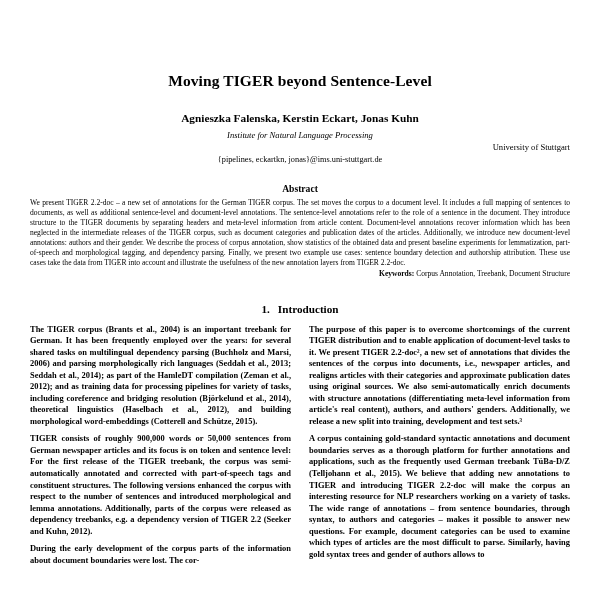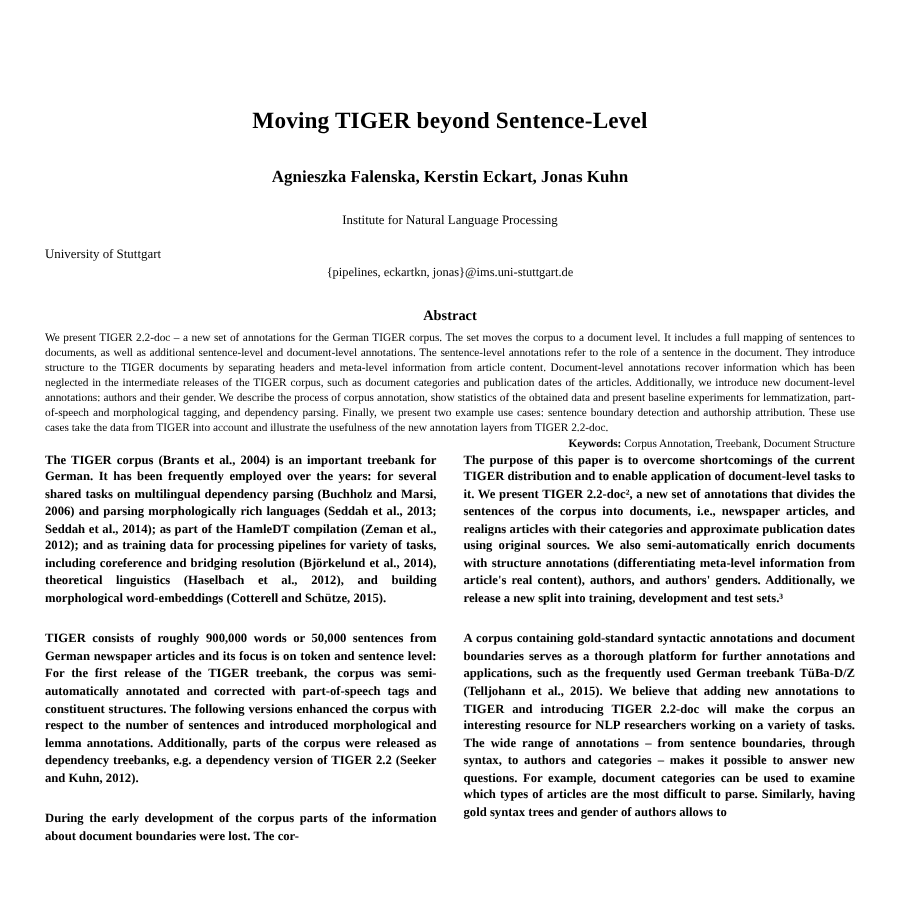--- a/index.html
+++ b/index.html
@@ -37,26 +37,27 @@
     text-align: center;
     font-size: 11.3px;
     font-weight: bold;
     margin: 0;
     padding-top: 21px;
     line-height: 1.2;
   }
   .affil {
     text-align: center;
     font-size: 8.6px;
-    margin: 11px;
+    margin: 0;
     padding-top: 5px;
     line-height: 1.35;
+    font-style: italic;
   }
   .affil2 {
-    text-align: left;
+    text-align: right;
     font-size: 8.6px;
     margin: 0;
     line-height: 1.35;
   }
   .email {
     text-align: center;
     font-size: 8.3px;
     margin: 0;
     padding-top: 1px;
     line-height: 1.35;
@@ -109,21 +110,21 @@
     flex: 0 0 261px;
   }
   .col p {
     font-size: 8.45px;
     line-height: 1.365;
     text-align: justify;
     text-justify: inter-word;
     margin: 0;
     font-weight: bold;
   }
-  .col p + p { margin-top: 16px; }
+  .col p + p { margin-top: 6px; }
 
   
   .col-right { padding-top: 0px; }
 </style>
 </head>
 <body>
 
 <div class="page">
 
   <h1 class="title">Moving TIGER beyond Sentence-Level</h1>
@@ -131,20 +132,21 @@
   <div class="authors">Agnieszka Falenska, Kerstin Eckart, Jonas Kuhn</div>
 
   <div class="affil">Institute for Natural Language Processing</div>
   <div class="affil2">University of Stuttgart</div>
   <div class="email">{pipelines, eckartkn, jonas}@ims.uni-stuttgart.de</div>
 
   <h2 class="abstract-head">Abstract</h2>
   <p class="abstract-body">We present TIGER 2.2-doc – a new set of annotations for the German TIGER corpus. The set moves the corpus to a document level. It includes a full mapping of sentences to documents, as well as additional sentence-level and document-level annotations. The sentence-level annotations refer to the role of a sentence in the document. They introduce structure to the TIGER documents by separating headers and meta-level information from article content. Document-level annotations recover information which has been neglected in the intermediate releases of the TIGER corpus, such as document categories and publication dates of the articles. Additionally, we introduce new document-level annotations: authors and their gender. We describe the process of corpus annotation, show statistics of the obtained data and present baseline experiments for lemmatization, part-of-speech and morphological tagging, and dependency parsing. Finally, we present two example use cases: sentence boundary detection and authorship attribution. These use cases take the data from TIGER into account and illustrate the usefulness of the new annotation layers from TIGER 2.2-doc.</p>
   <p class="keywords"><b>Keywords:</b><span> Corpus Annotation, Treebank, Document Structure</span></p>
 
+  <h2 class="section-head"><span class="num">1.</span><span>Introduction</span></h2>
 
   <div class="columns">
     <div class="col col-left">
       <p>The TIGER corpus (Brants et al., 2004) is an important treebank for German. It has been frequently employed over the years: for several shared tasks on multilingual dependency parsing (Buchholz and Marsi, 2006) and parsing morphologically rich languages (Seddah et al., 2013; Seddah et al., 2014); as part of the HamleDT compilation (Zeman et al., 2012); and as training data for processing pipelines for variety of tasks, including coreference and bridging resolution (Björkelund et al., 2014), theoretical linguistics (Haselbach et al., 2012), and building morphological word-embeddings (Cotterell and Schütze, 2015).</p>
       <p>TIGER consists of roughly 900,000 words or 50,000 sentences from German newspaper articles and its focus is on token and sentence level: For the first release of the TIGER treebank, the corpus was semi-automatically annotated and corrected with part-of-speech tags and constituent structures. The following versions enhanced the corpus with respect to the number of sentences and introduced morphological and lemma annotations. Additionally, parts of the corpus were released as dependency treebanks, e.g. a dependency version of TIGER 2.2 (Seeker and Kuhn, 2012).</p>
       <p>During the early development of the corpus parts of the information about document boundaries were lost. The cor-</p>
     </div>
     <div class="col col-right">
       <p>The purpose of this paper is to overcome shortcomings of the current TIGER distribution and to enable application of document-level tasks to it. We present TIGER 2.2-doc², a new set of annotations that divides the sentences of the corpus into documents, i.e., newspaper articles, and realigns articles with their categories and approximate publication dates using original sources. We also semi-automatically enrich documents with structure annotations (differentiating meta-level information from article's real content), authors, and authors' genders. Additionally, we release a new split into training, development and test sets.³</p>
       <p>A corpus containing gold-standard syntactic annotations and document boundaries serves as a thorough platform for further annotations and applications, such as the frequently used German treebank TüBa-D/Z (Telljohann et al., 2015). We believe that adding new annotations to TIGER and introducing TIGER 2.2-doc will make the corpus an interesting resource for NLP researchers working on a variety of tasks. The wide range of annotations – from sentence boundaries, through syntax, to authors and categories – makes it possible to answer new questions. For example, document categories can be used to examine which types of articles are the most difficult to parse. Similarly, having gold syntax trees and gender of authors allows to</p>

